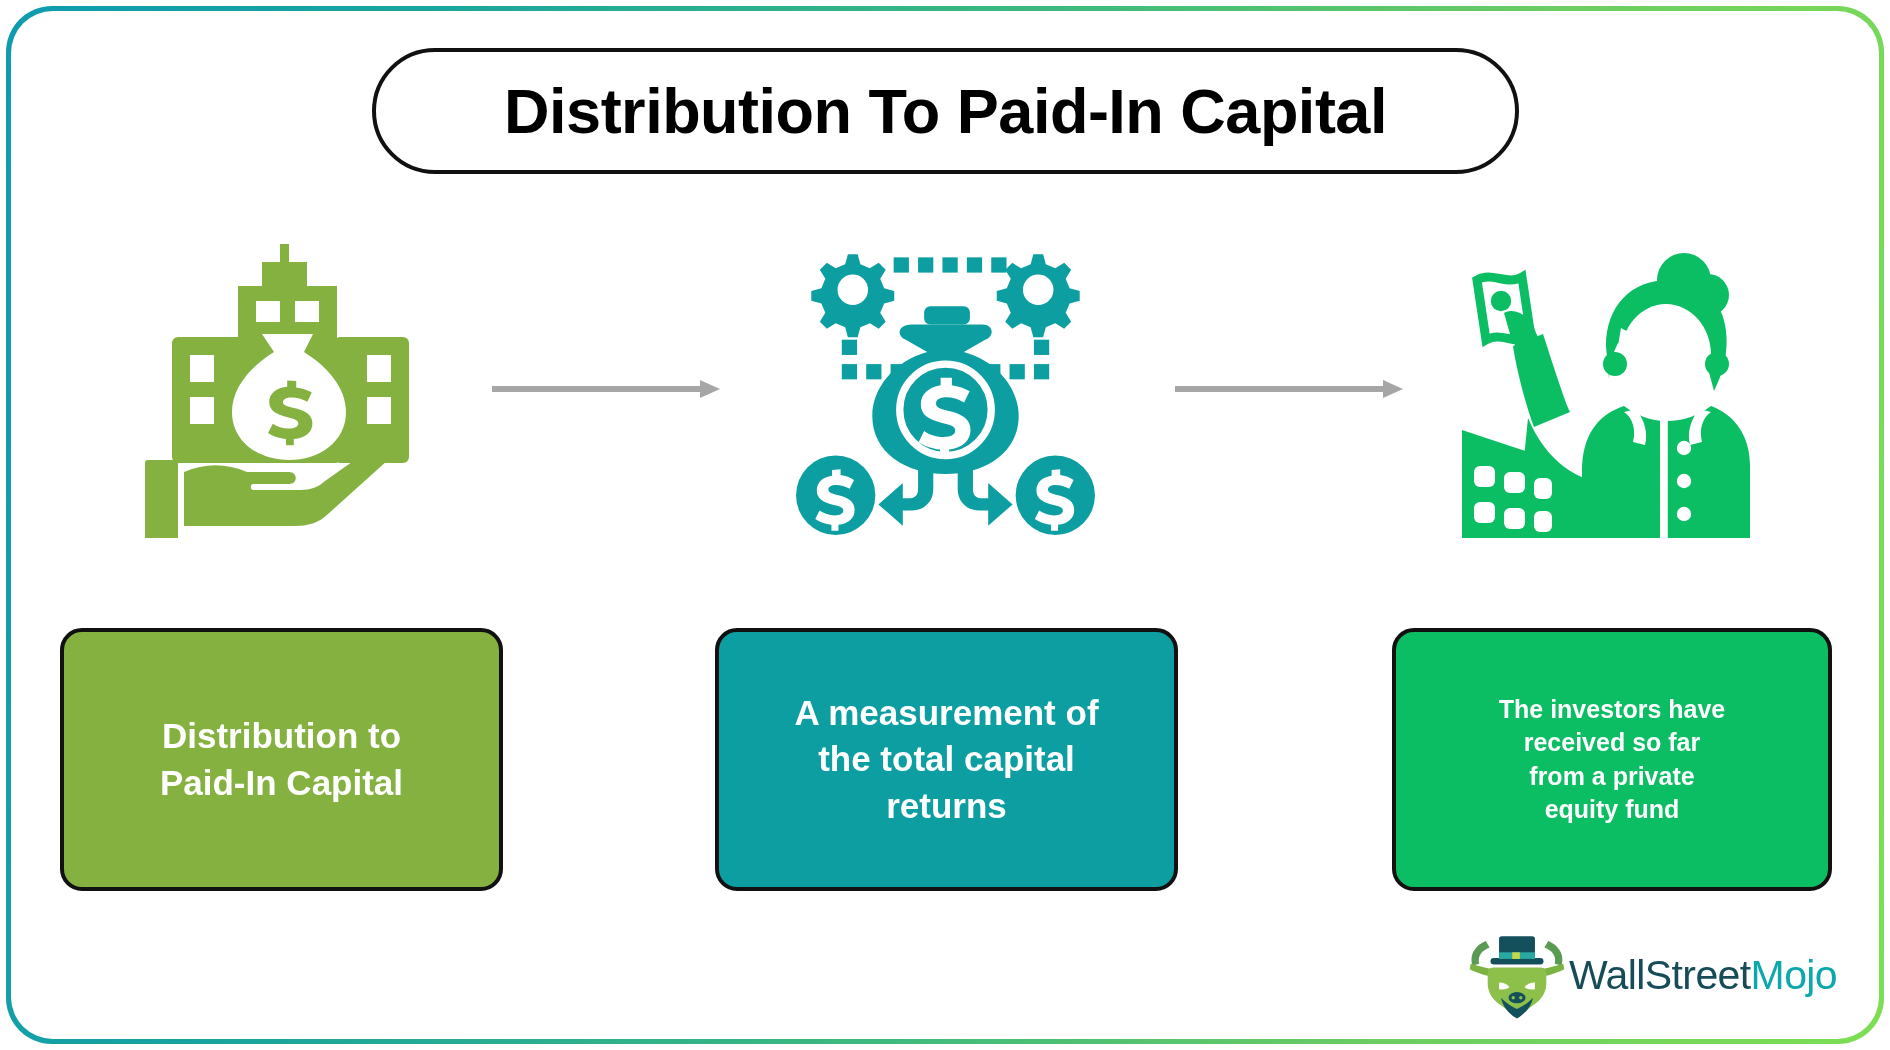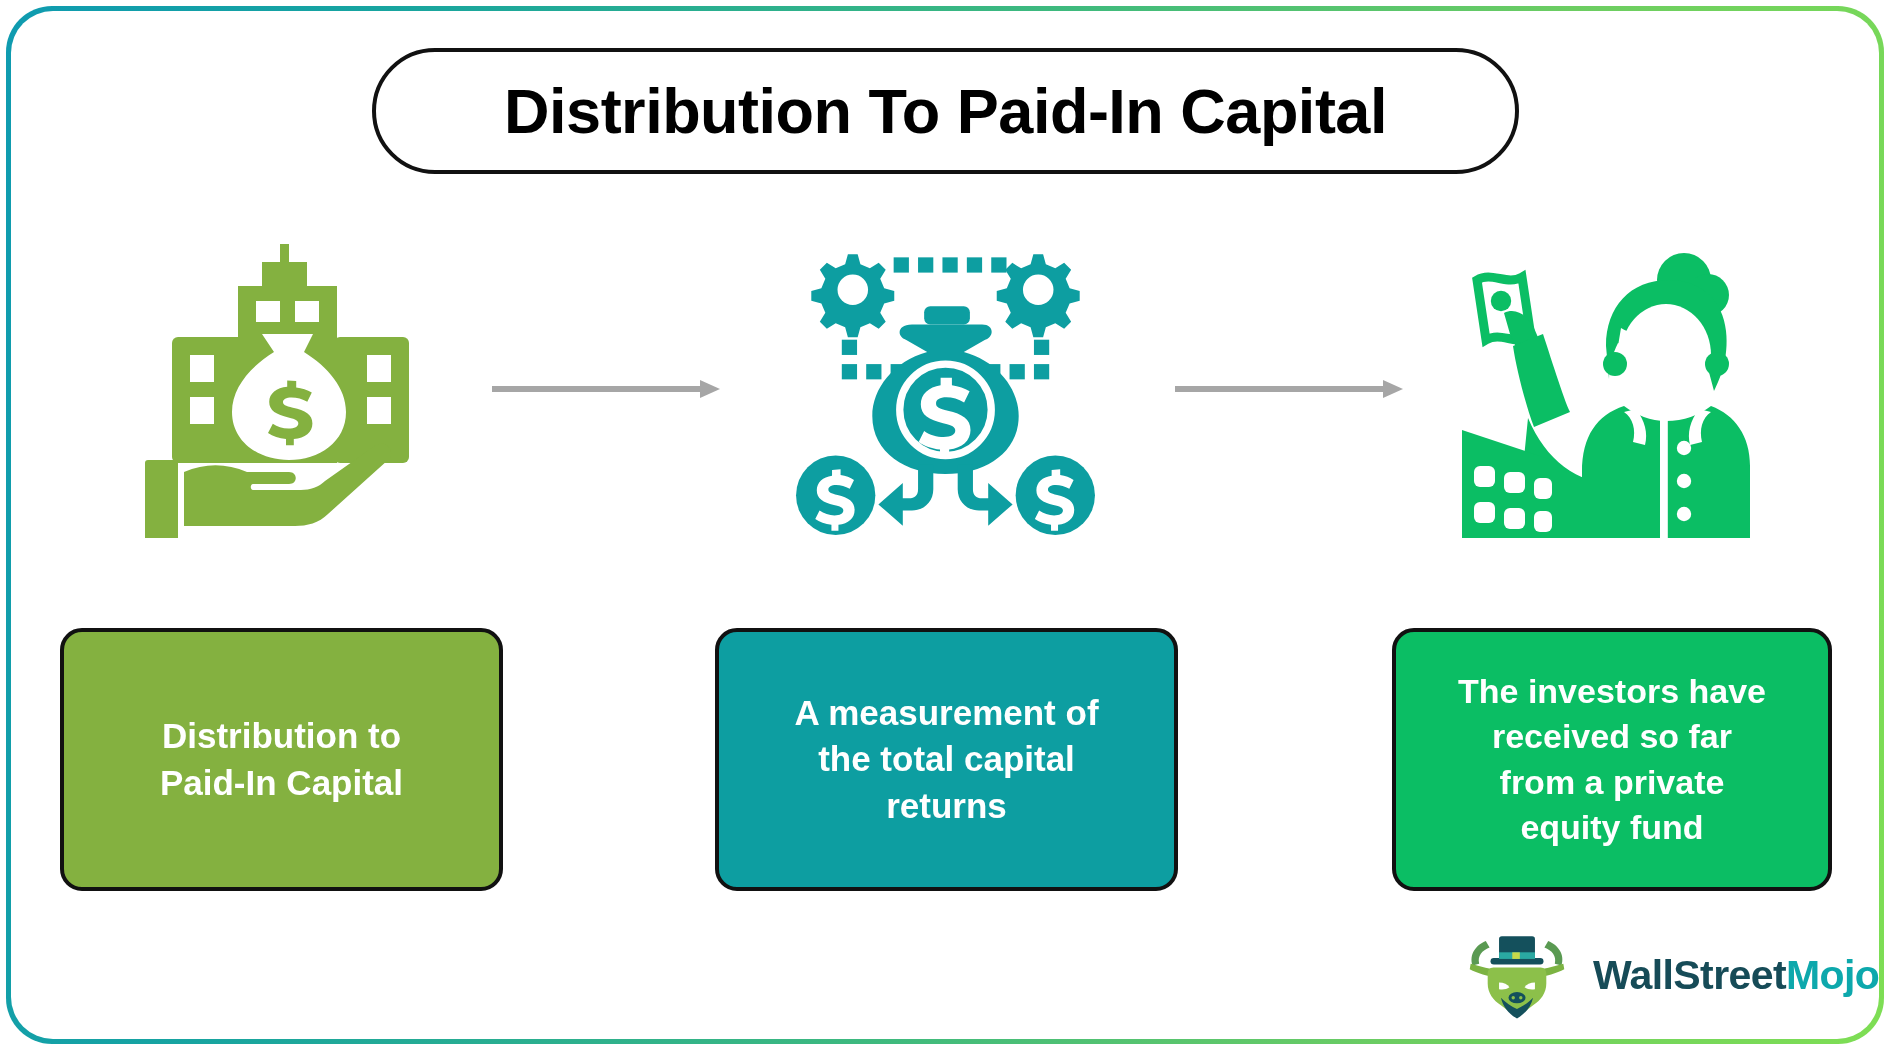--- a/index.html
+++ b/index.html
@@ -121,40 +121,40 @@
   .box.b2 {
     left: 715px;
     width: 463px;
     background: #0d9ea1;
     font-size: 35px;
   }
   .box.b3 {
     left: 1392px;
     width: 440px;
     background: #0bbe64;
-    font-size: 34px;
+    font-size: 25px;
   }
   .box-text { display: block; white-space: pre-line; }
 
   
   .logo {
     position: absolute;
     left: 1465px;
     top: 925px;
     width: 400px;
     height: 100px;
     display: flex;
     align-items: center;
   }
   .logo-mark { width: 104px; height: 92px; flex: 0 0 auto; }
   .logo-word {
     font-size: 41px;
-    font-weight: 700;
+    font-weight: 400;
     letter-spacing: -0.6px;
-    margin-left: 24px;
+    margin-left: 0;
     white-space: nowrap;
   }
   .logo-word .ws { color: #164b57; }
   .logo-word .mj { color: #0da8ac; }
 </style>
 </head>
 <body>
 
 <div class="frame">
   <div class="frame-inner"></div>

